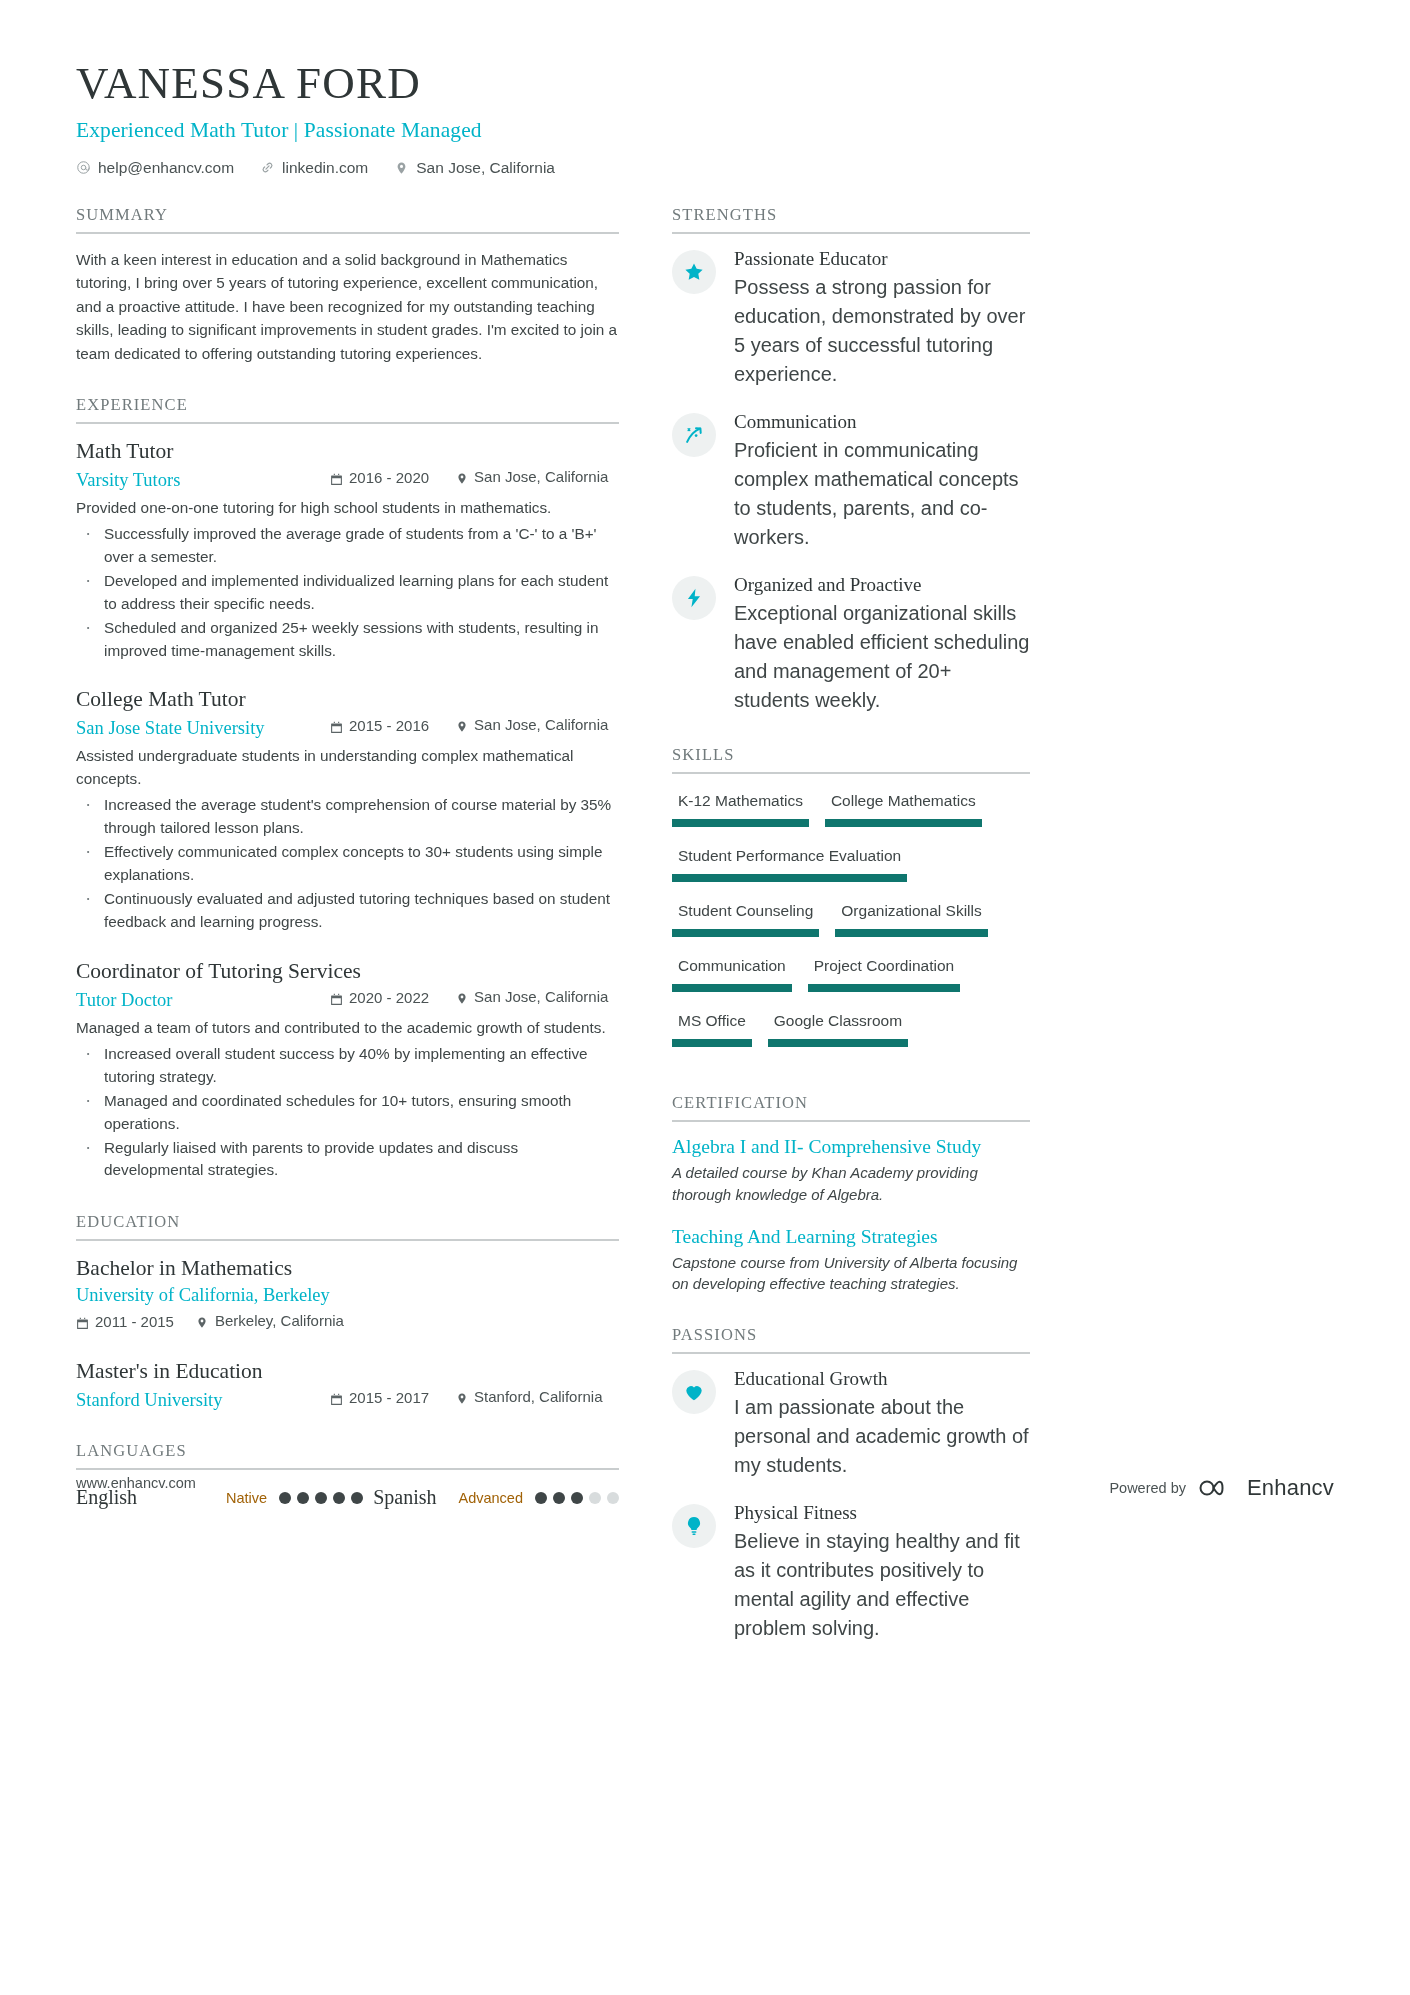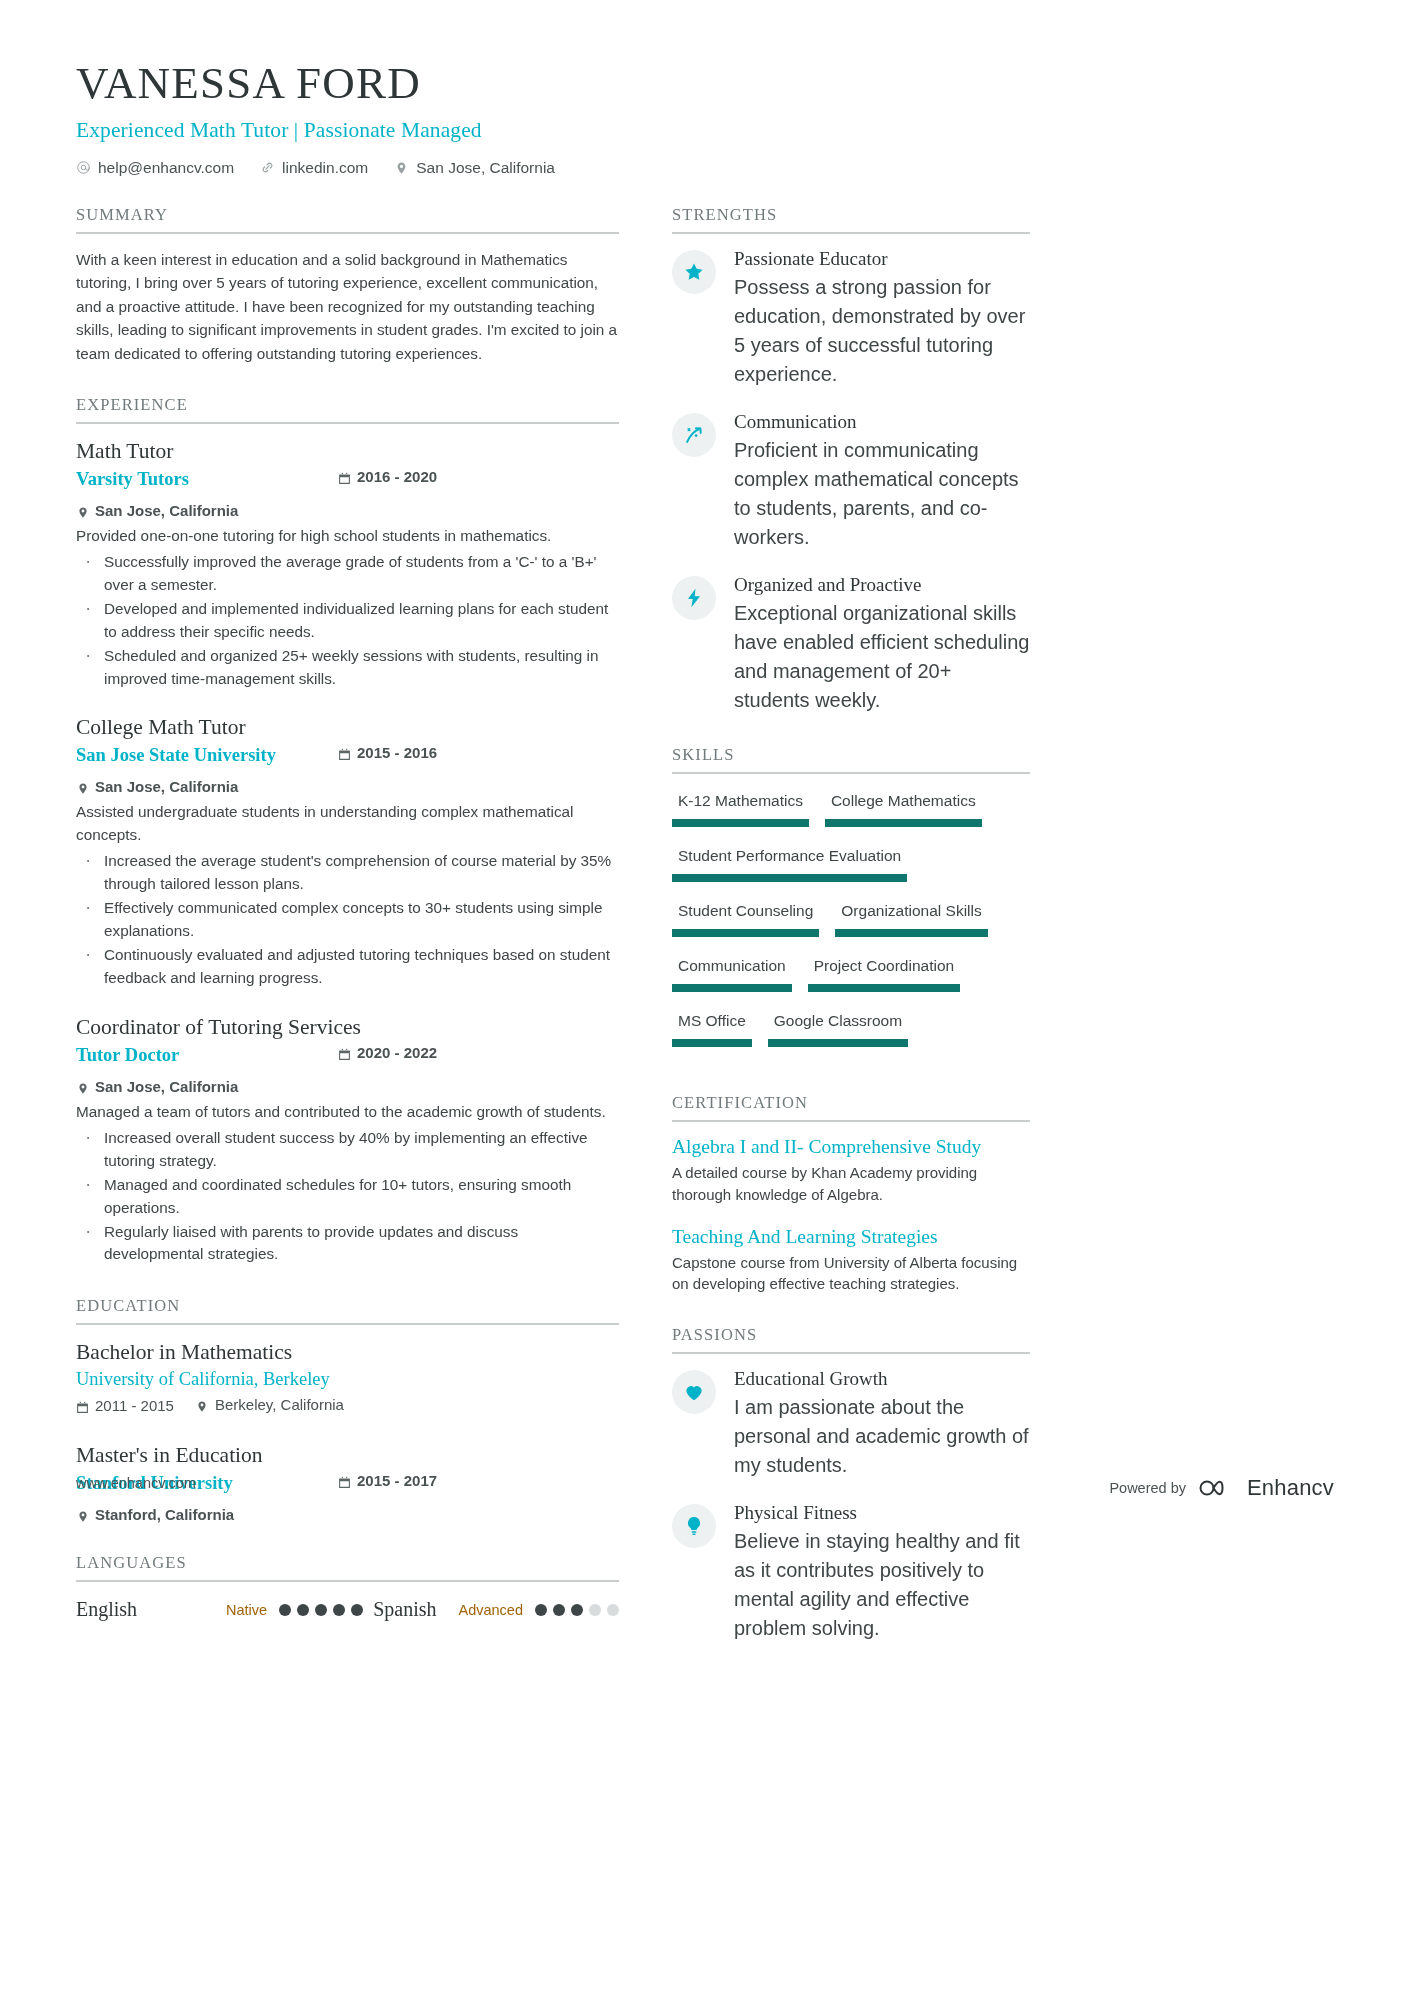--- a/index.html
+++ b/index.html
@@ -48,21 +48,21 @@
     font-size: 15.3px; line-height: 1.53; color: #3f4647;
   }
 
   
   .entry { margin-bottom: 24px; }
   .entry:last-child { margin-bottom: 0; }
   .entry-title {
     font-family: "Liberation Serif", serif;
     font-size: 21.5px; color: #2f3637; line-height: 1.3; margin-bottom: 2px;
   }
-  .entry-meta { display: flex; align-items: baseline; gap: 12px; margin-bottom: 6px; flex-wrap: wrap; font-weight: bold; }
+  .entry-meta { display: flex; align-items: baseline; gap: 4px; margin-bottom: 6px; flex-wrap: wrap; }
   .entry-org {
     font-family: "Liberation Serif", serif;
     font-size: 18.5px; color: #00b3c8; min-width: 250px; flex: none;
   }
   .entry-org.narrow { min-width: auto; margin-right: 0; }
   .meta-item { display: inline-flex; align-items: flex-end; gap: 6px; font-size: 15px; color: #4a5253; margin-right: 22px; }
   .meta-item:last-child { margin-right: 0; }
   .micon { width: 13px; height: 13px; display: inline-flex; align-items: center; justify-content: center; color: #5c6466; flex: none; }
   .micon svg { display:block; }
   .entry-desc { font-size: 15.3px; line-height: 1.5; color: #3f4647; margin-bottom: 3px; }
@@ -106,21 +106,21 @@
   .skills { display: flex; flex-wrap: wrap; gap: 0px 16px; }
   .skill {
     font-size: 15.5px; color: #3f4647; padding: 4px 6px 9px 6px;
     border-bottom: 8px solid #0f766e; margin-bottom: 16px;
   }
 
   
   .cert { margin-bottom: 20px; }
   .cert:last-child { margin-bottom: 0; }
   .cert-title { font-family: "Liberation Serif", serif; font-size: 19.5px; color: #00b3c8; margin-bottom: 4px; }
-  .cert-desc { font-size: 15px; line-height: 1.45; color: #3f4647; }
+  .cert-desc { font-size: 15px; line-height: 1.45; color: #3f4647; font-style: italic; }
 
   
   .footer {
     position: absolute; left: 76px; right: 76px; bottom: 74px;
     display: flex; align-items: flex-start; justify-content: space-between;
   }
   .footer-url { font-size: 14.5px; color: #4a5253; }
   .footer-right { display: flex; align-items: center; gap: 12px; }
   .powered { font-size: 14.5px; color: #4a5253; }
   .brand { display: flex; align-items: center; gap: 9px; }

